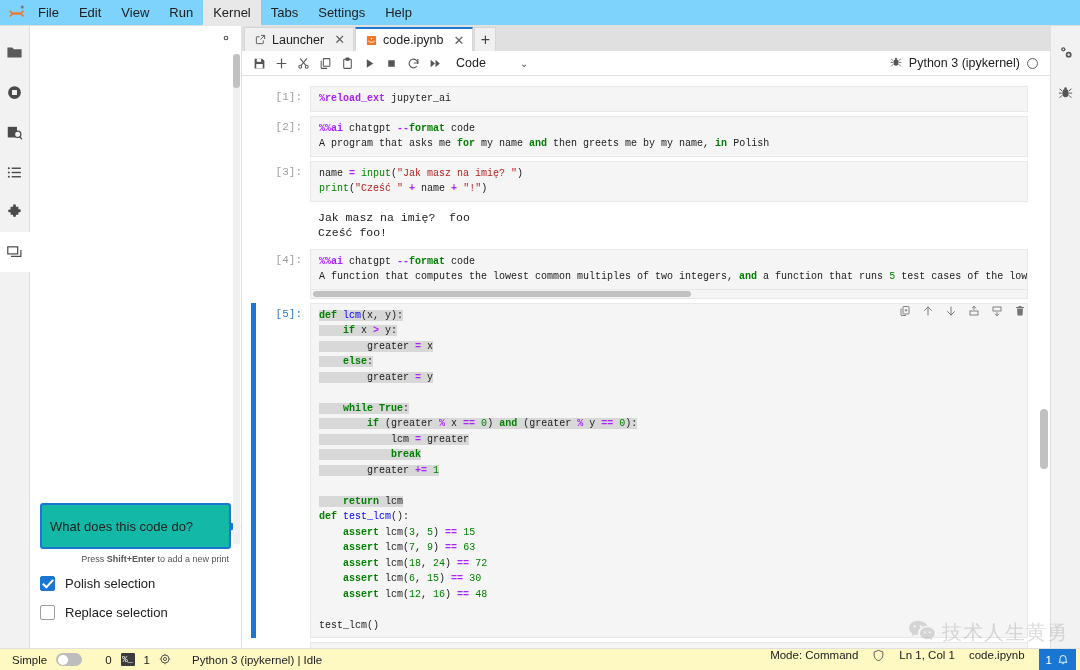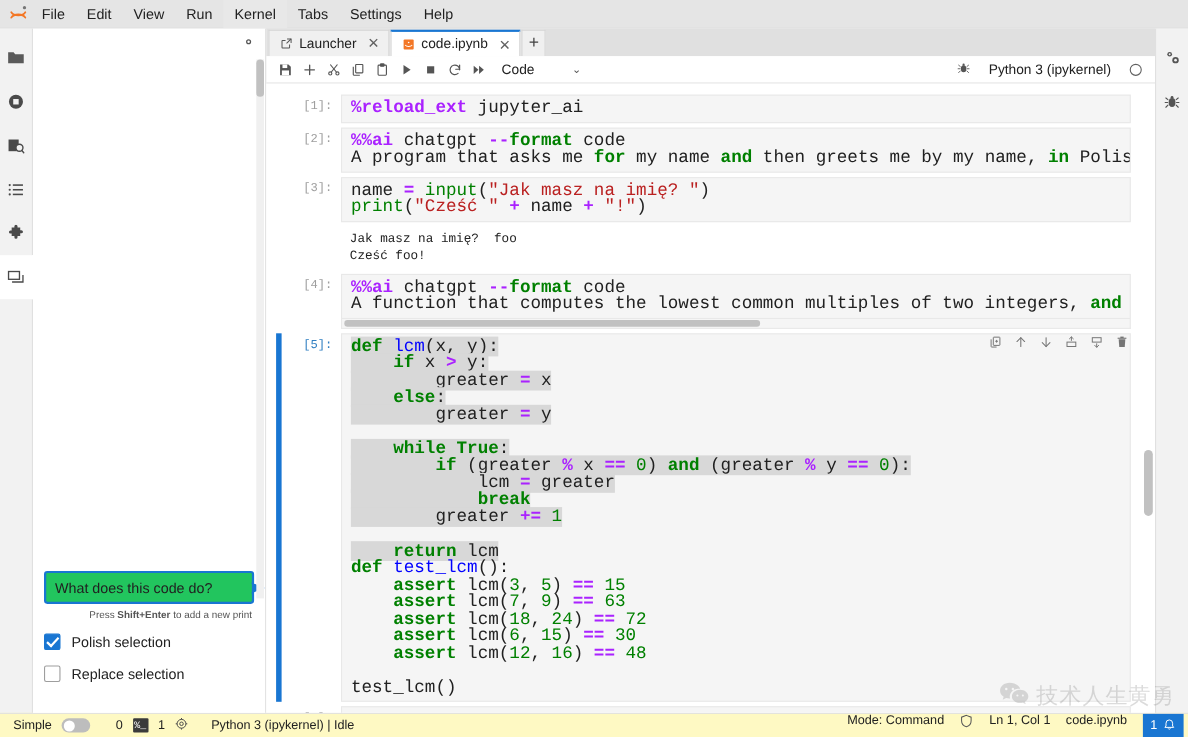--- a/index.html
+++ b/index.html
@@ -9,21 +9,21 @@
     font-size: 13px;
     color: #212121;
     background: #ffffff;
     overflow: hidden;
   }
   .app { position: relative; width: 1080px; height: 670px; display: flex; flex-direction: column; }
 
   
   .menubar {
     height: 26px; min-height: 26px;
-    background: #e5e5e5;
+    background: #7dd3fc;
     border-bottom: 1px solid #e0e0e0;
     display: flex; align-items: center;
     padding-left: 6px;
   }
   .jp-logo { width: 22px; height: 20px; display:flex; align-items:center; justify-content:center; }
   .menu-item {
     padding: 4px 10px; font-size: 13px; color: #212121;
     cursor: default; line-height: 18px;
   }
   .menu-item.active { background: #e8e8e8; }
@@ -55,21 +55,21 @@
     display: flex; flex-direction: column;
     position: relative;
   }
   .leftpanel-top { height: 26px; display:flex; justify-content:flex-end; align-items:center; padding-right: 8px; }
   .gear-btn { color: #616161; cursor: pointer; }
   .leftpanel-spacer { flex: 1; }
   .chat-area { padding: 0 10px 14px 10px; }
   .chat-inputwrap {
     display: flex; align-items: center;
     border: 2px solid #1976d2; border-radius: 3px;
-    height: 30px; padding: 0 8px; background: #22c55e;
+    height: 46px; padding: 0 8px; background: #14b8a6;
     margin-bottom: 5px;
   }
   .chat-input {
     border: none; outline: none; flex: 1;
     font-family: "Liberation Sans", sans-serif; font-size: 13px;
     color: #212121; background: transparent;
   }
   .send-icon { color: #1976d2; display: flex; align-items: center; cursor: pointer; }
   .chat-hint {
     font-size: 9px; color: #555; text-align: right;
@@ -122,42 +122,42 @@
     height: 25px; background: #fff; border-bottom: 1px solid #e0e0e0;
     display: flex; align-items: center; padding: 0 6px;
   }
   .tb-btn { width: 22px; height: 22px; display:flex; align-items:center; justify-content:center;
             color: #616161; cursor: pointer; }
   .tb-sel {
     display: flex; align-items: center; margin-left: 10px;
     font-size: 12.5px; color: #212121; cursor: pointer;
   }
   .tb-sel .caret { margin-left: 34px; color: #555; font-size: 10px; }
-  .tb-right { margin-left: auto; display: flex; align-items: center; gap: 17px; padding-right: 6px; text-align: center; }
+  .tb-right { margin-left: auto; display: flex; align-items: center; gap: 7px; padding-right: 6px; text-align: center; }
   .kernel-name { font-size: 12.5px; color: #212121; }
   .kernel-dot { width: 11px; height: 11px; border: 1.3px solid #616161; border-radius: 50%; }
 
   .notebook {
     flex: 1; background: #fff; overflow: hidden; position: relative;
     padding-top: 10px;
   }
   .cell { display: flex; position: relative; margin-bottom: 4px; }
   .cell-bar { width: 5px; margin-left: 9px; background: transparent; flex-shrink: 0; }
   .cell.selected .cell-bar { background: #1976d2; }
   .prompt {
     width: 54px; min-width: 54px; text-align: right; padding-right: 8px;
     font-family: "Liberation Mono", monospace; font-size: 11px;
     color: #307fc1; padding-top: 5px; user-select: none;
   }
   .prompt.dim { color: #9e9e9e; }
   .cell-body { flex: 1; min-width: 0; padding-right: 22px; }
   .editor {
     background: #f5f5f5; border: 1px solid #e8e8e8;
     padding: 4px 8px;
-    font-family: "Liberation Mono", monospace; font-size: 16px;
+    font-family: "Liberation Mono", monospace; font-size: 10px;
     line-height: 15.5px; white-space: pre; overflow: hidden;
     color: #212121;
   }
   .output {
     font-family: "Liberation Mono", monospace; font-size: 11.5px;
     line-height: 15.5px; white-space: pre; color: #212121;
     padding: 8px 8px 4px 8px;
   }
   .hscroll { height: 9px; background: #f5f5f5; position: relative; border: 1px solid #e8e8e8; border-top: none; }
   .hscroll .thumb { position: absolute; left: 2px; top: 1px; width: 378px; height: 6px;

